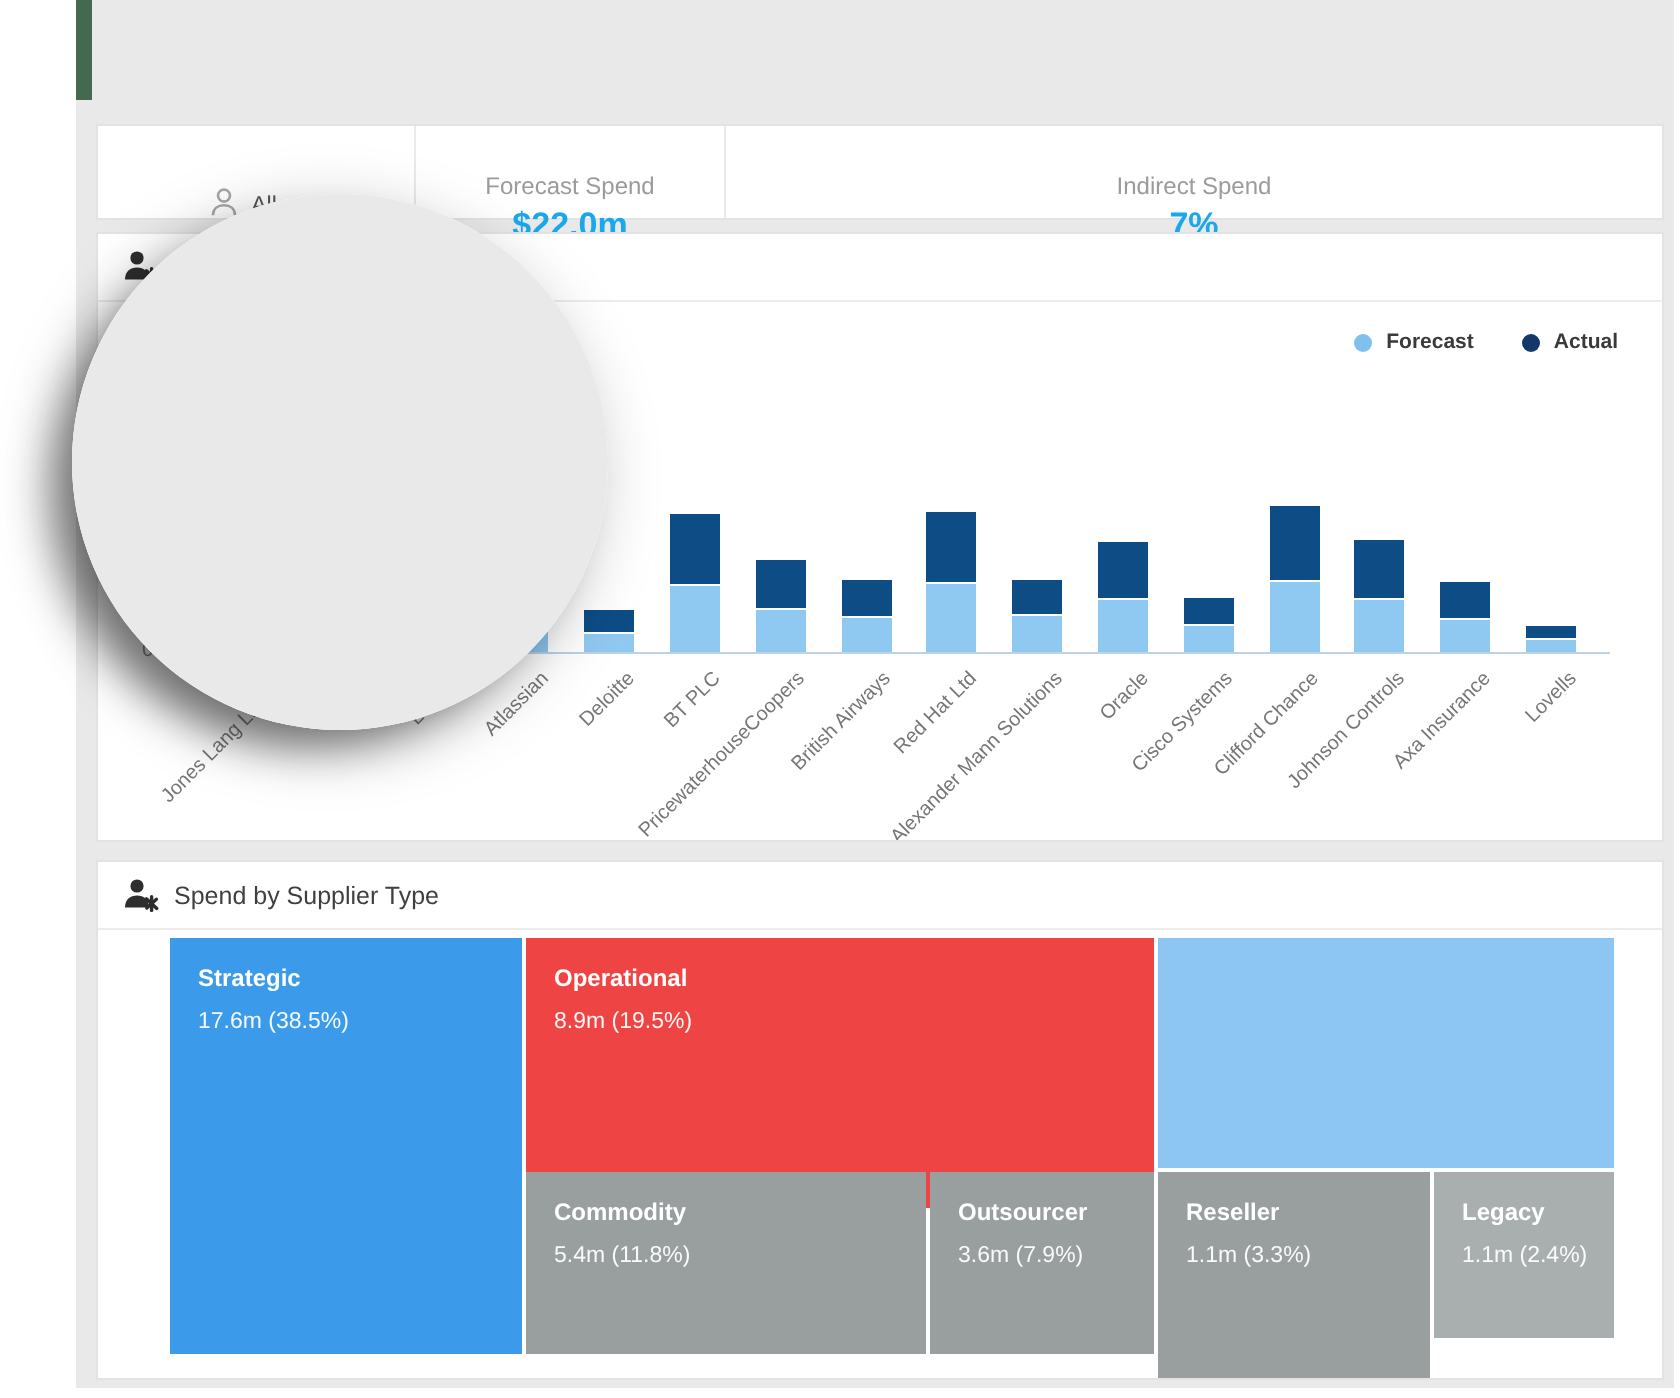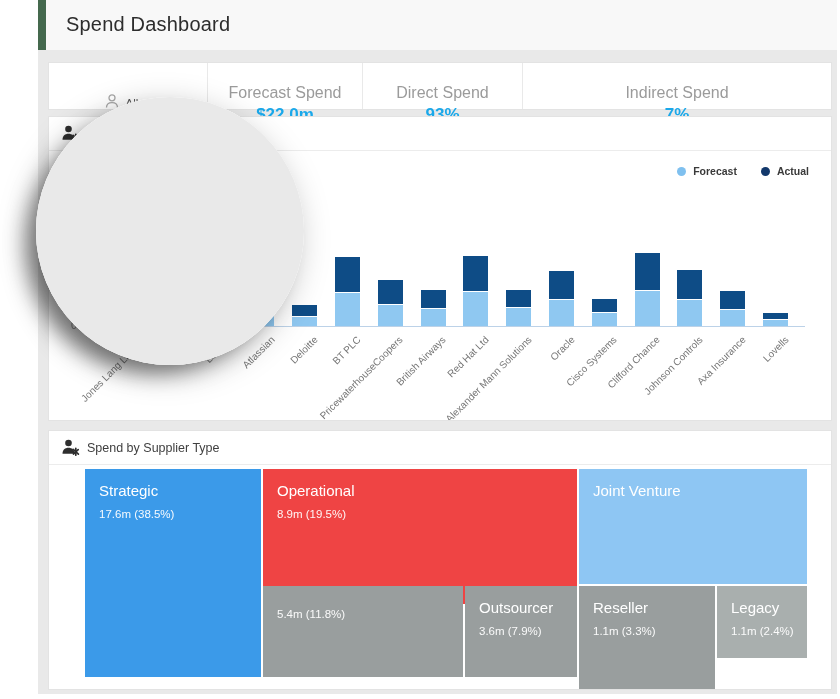--- a/index.html
+++ b/index.html
@@ -8,21 +8,21 @@
   .app-bg{position:absolute;left:38px;top:0;width:799px;height:694px;background:#e9e9e9;}
   .side-strip{position:absolute;left:38px;top:0;width:8px;height:50px;background:#45694e;}
   .header{position:absolute;left:46px;top:0;width:791px;height:50px;background:#f8f8f8;}
   .page-title{position:absolute;left:20px;top:13px;font-size:20px;color:#2d2d2d;letter-spacing:.2px;}
 
   .stats{position:absolute;left:48px;top:62px;width:784px;height:48px;background:#fff;
     border:1px solid #e3e3e3;box-sizing:border-box;display:flex;}
   .stat-cell{box-sizing:border-box;border-right:1px solid #e9e9e9;display:flex;flex-direction:column;
     align-items:center;justify-content:center;}
   .stat-cell:last-child{border-right:none;}
-  .stat-cell .lbl{font-size:16px;color:#9b9b9b;margin-top:36px;}
+  .stat-cell .lbl{font-size:12px;color:#9b9b9b;margin-top:36px;}
   .stat-cell .val{font-size:17px;font-weight:700;color:#1aa8ea;margin-top:3px;}
   .filter-cell{width:159px;box-sizing:border-box;border-right:1px solid #e9e9e9;display:flex;
     align-items:flex-end;justify-content:center;gap:6px;cursor:pointer;}
   .filter-cell .flbl{font-size:11.5px;color:#555;}
   .c1{width:155px}.c2{width:160px}.c3{width:160px}.c4{flex:1}
 
   .panel{position:absolute;left:48px;background:#fff;border:1px solid #e3e3e3;box-sizing:border-box;overflow:hidden;}
   .panel-head{position:absolute;left:0;right:0;top:0;height:33px;border-bottom:1px solid #ececec;}
   .panel-head .ico{position:absolute;left:13px;top:8px;}
   .panel-head .ttl{position:absolute;left:38px;top:10px;font-size:12.5px;color:#3f3f3f;}
@@ -35,60 +35,53 @@
   .legend-label{font-size:10.5px;font-weight:700;color:#3a3a3a;}
 
   .ytick{position:absolute;left:22px;font-size:10.5px;color:#8a8a8a;}
   .axis-line{position:absolute;left:56px;width:700px;height:1px;background:#bcd2e8;top:209px;}
   .bar-stack{position:absolute;width:25px;}
   .bar-seg{width:100%;}
   .xlabel{position:absolute;top:217px;font-size:10px;color:#767676;white-space:nowrap;
     transform:translateX(-100%) rotate(-45deg);transform-origin:100% 0%;}
 
   .tm-cell{position:absolute;box-sizing:border-box;padding:13px 8px 0 14px;overflow:hidden;}
-  .tm-label{font-size:15px;font-weight:400;color:#fff;}
+  .tm-label{font-size:12px;font-weight:700;color:#fff;}
   .tm-value{font-size:11.5px;color:rgba(255,255,255,.95);margin-top:9px;}
 
   .lens{position:absolute;left:36px;top:97px;width:268px;height:268px;border-radius:50%;
     overflow:hidden;background:#fff;pointer-events:none;z-index:20;
     box-shadow:-16px 14px 20px -6px rgba(25,25,25,.5),
                -6px 8px 34px -2px rgba(0,0,0,.28),
                inset 0 0 0 1px rgba(255,255,255,.7);}
   .lens-offset{position:absolute;left:-36px;top:-97px;width:840px;height:699px;}
   .lens-scale{position:absolute;left:0;top:0;width:840px;height:699px;
     transform-origin:170px 231px;transform:scale(1.13);}
 </style>
 </head>
 <body>
 
 <div class="screen" id="screen">
   <div class="app-bg"></div>
   <div class="side-strip"></div>
-  <div class="header">
-    <div class="page-title">Spend Dashboard</div>
-  </div>
 
   <div class="stats">
     <div class="filter-cell">
       <svg width="16" height="16" viewBox="0 0 16 16">
         <circle cx="8" cy="4.8" r="3" fill="none" stroke="#a7a7a7" stroke-width="1.3"></circle>
         <path d="M2.5 14.6 C2.5 11.2 5 9.6 8 9.6 C11 9.6 13.5 11.2 13.5 14.6" fill="none" stroke="#a7a7a7" stroke-width="1.3"></path>
       </svg>
       <span class="flbl">All</span>
       <svg width="8" height="5" viewBox="0 0 8 5">
         <path d="M0.5 0.5 L4 4 L7.5 0.5" fill="none" stroke="#9a9a9a" stroke-width="1.2"></path>
       </svg>
     </div>
     <div class="stat-cell c1">
       <span class="lbl">Forecast Spend</span>
       <span class="val">$22.0m</span>
-    </div>
-    <div class="stat-cell c3">
-      <span class="lbl">Direct Spend</span>
-      <span class="val">93%</span>
     </div>
     <div class="stat-cell c4">
       <span class="lbl">Indirect Spend</span>
       <span class="val">7%</span>
     </div>
   </div>
 
   <div class="panel" id="panel-supplier">
     <div class="panel-head">
       <svg class="ico" width="18" height="17" viewBox="0 0 18 17">
@@ -216,34 +209,34 @@
     <div id="treemap">
         <div class="tm-cell" style="left: 36px; top: 38px; width: 176px; height: 208px; background: rgb(59, 154, 233);">
           <div class="tm-label">Strategic</div>
           <div class="tm-value">17.6m (38.5%)</div>
         </div>
         <div class="tm-cell" style="left: 214px; top: 38px; width: 314px; height: 135px; background: #ef4444;">
           <div class="tm-label">Operational</div>
           <div class="tm-value">8.9m (19.5%)</div>
         </div>
         <div class="tm-cell" style="left: 530px; top: 38px; width: 228px; height: 115px; background: rgb(142, 198, 243);">
-          <div class="tm-label">Joint Venture</div>
         </div>
         <div class="tm-cell" style="left: 214px; top: 155px; width: 200px; height: 91px; background: rgb(153, 158, 158);">
+          <div class="tm-label">Commodity</div>
           <div class="tm-value">5.4m (11.8%)</div>
         </div>
         <div class="tm-cell" style="left: 416px; top: 155px; width: 112px; height: 91px; background: rgb(153, 158, 158);">
           <div class="tm-label">Outsourcer</div>
           <div class="tm-value">3.6m (7.9%)</div>
         </div>
         <div class="tm-cell" style="left: 530px; top: 155px; width: 136px; height: 115px; background: rgb(153, 158, 158);">
           <div class="tm-label">Reseller</div>
           <div class="tm-value">1.1m (3.3%)</div>
         </div>
-        <div class="tm-cell" style="left: 668px; top: 155px; width: 90px; height: 72px; background: rgb(169, 175, 174);">
+        <div class="tm-cell" style="left: 668px; top: 155px; width: 90px; height: 83px; background: rgb(169, 175, 174);">
           <div class="tm-label">Legacy</div>
           <div class="tm-value">1.1m (2.4%)</div>
         </div>
       </div>
   </div>
 </div>
 
 <div class="lens">
   <div class="lens-offset">
       <div class="lens-scale" id="lens-scale">

